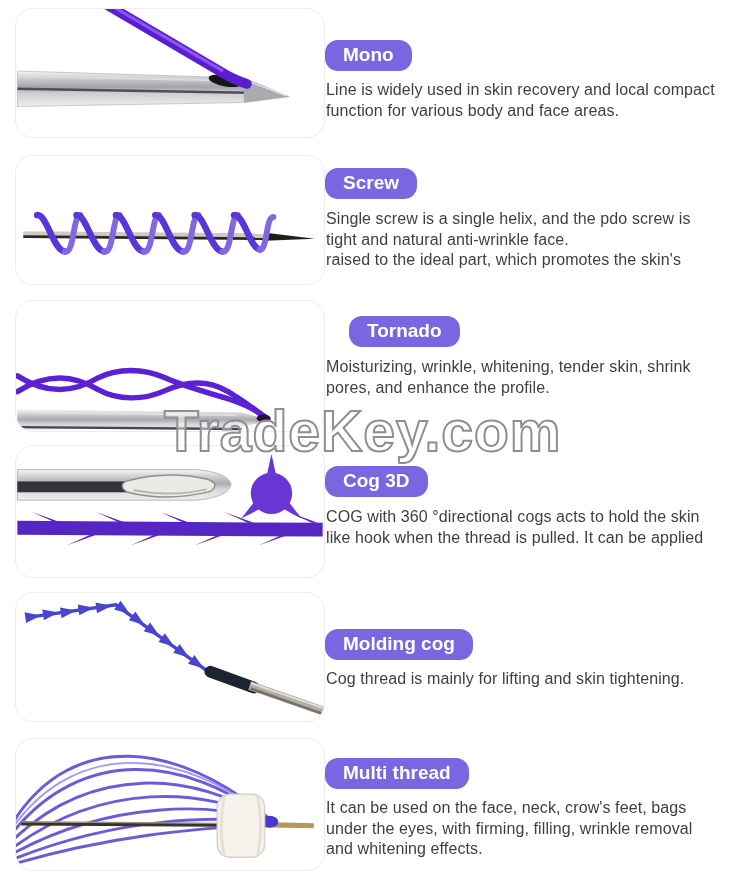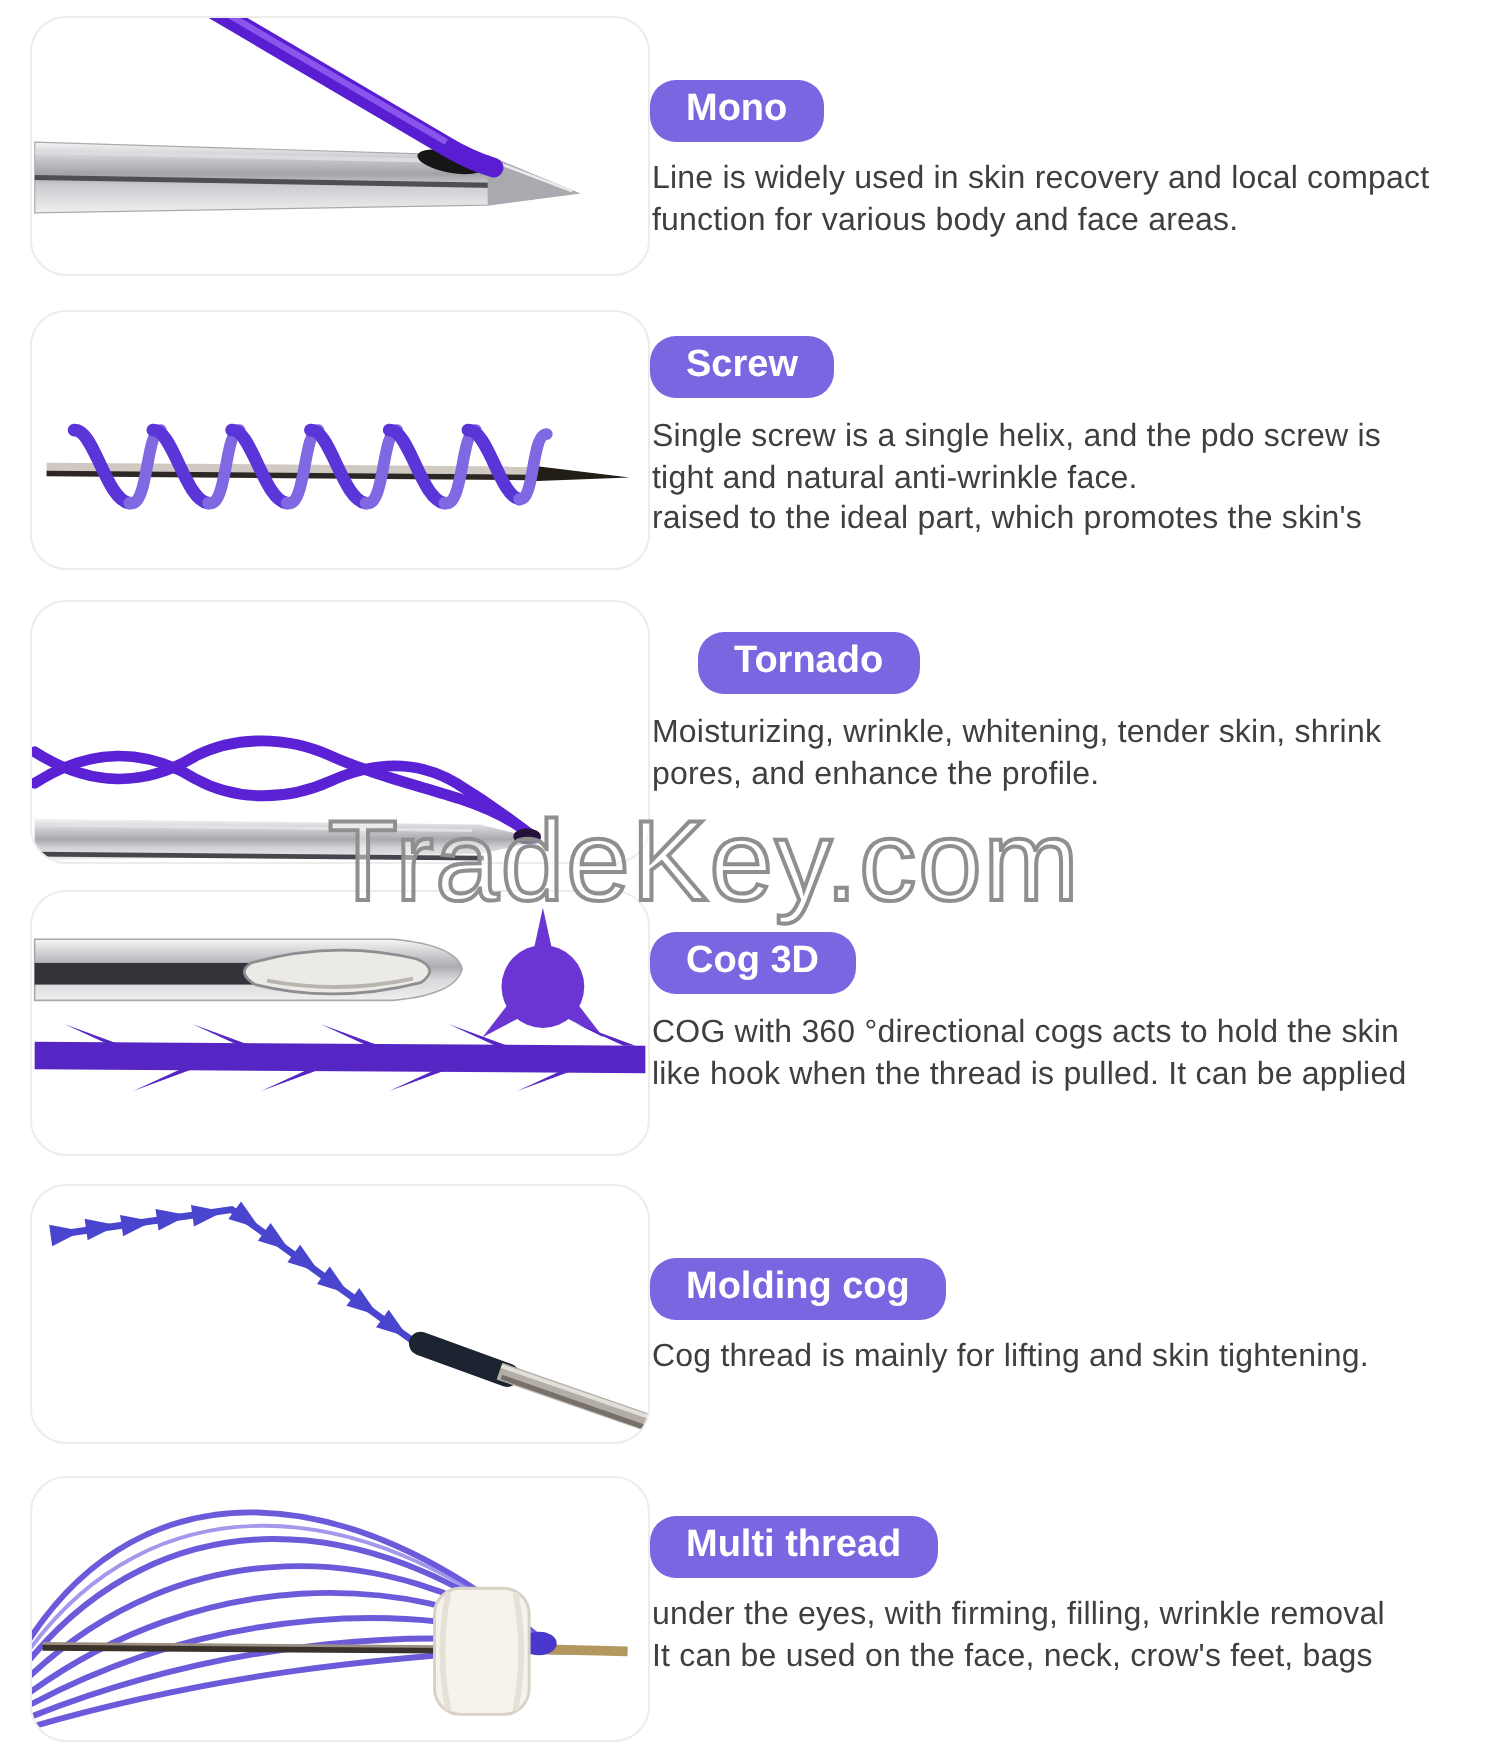--- a/index.html
+++ b/index.html
@@ -35,21 +35,21 @@
     color:#3f3f3f;font-size:16px;line-height:20.5px;letter-spacing:0.1px;
   }
   #desc1{top:80px;}
   #desc2{top:209px;}
   #desc3{top:357px;}
   #desc4{top:507px;}
   #desc5{top:669px;}
   #desc6{top:798px;}
   .watermark{
     position:absolute;left:164px;top:400px;z-index:5;
-    font-size:57px;font-weight:400;letter-spacing:1px;line-height:62px;
+    font-size:57px;font-weight:700;letter-spacing:1px;line-height:62px;
     color:rgba(255,255,255,0.45);
     -webkit-text-stroke:2px #8f8f8f;
     white-space:nowrap;pointer-events:none;
   }
 </style>
 </head>
 <body>
 
 <div class="img-box" id="box1">
   <svg viewBox="0 0 310 130" xmlns="http://www.w3.org/2000/svg">
@@ -236,17 +236,18 @@
     <path d="M4,84 L258,86" stroke="#9b9083" stroke-width="1.4" fill="none"></path>
     <path d="M260,87 L301,88" stroke="#b2975f" stroke-width="5" fill="none"></path>
     <ellipse cx="256" cy="84" rx="9" ry="6" fill="#4a38cc"></ellipse>
     <rect x="203" y="56" width="48" height="64" rx="13" fill="#f6f3ed" stroke="#d8d1c6" stroke-width="1.5"></rect>
     <path d="M210,58 Q204,88 210,118" stroke="#e6e0d6" stroke-width="3" fill="none"></path>
     <path d="M244,58 Q250,88 244,118" stroke="#e6e0d6" stroke-width="3" fill="none"></path>
   </svg>
 </div>
 <div class="badge" id="badge6">Multi thread</div>
 <div class="desc" id="desc6">
+  <div>It can be used on the face, neck, crow's feet, bags</div>
   <div>under the eyes, with firming, filling, wrinkle removal</div>
-  <div>It can be used on the face, neck, crow's feet, bags</div>
+  <div>and whitening effects.</div>
 </div>
 
 <div class="watermark">TradeKey.com</div>
 
 </body></html>

